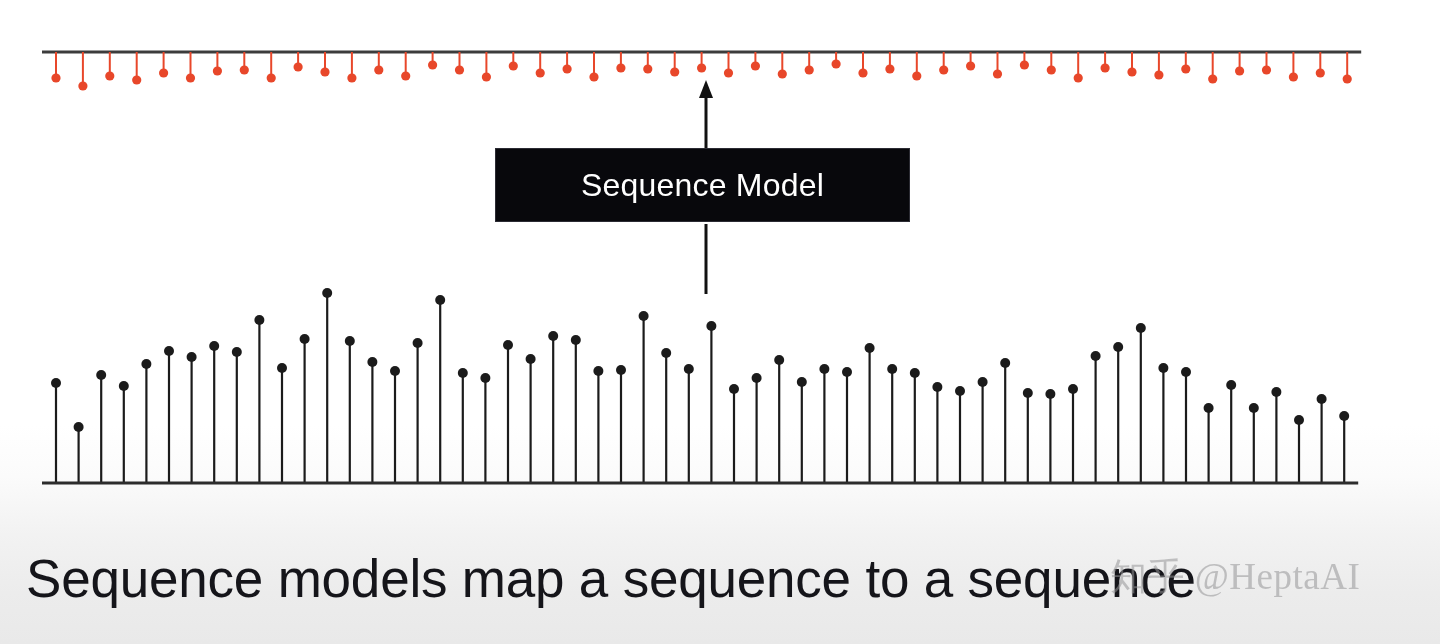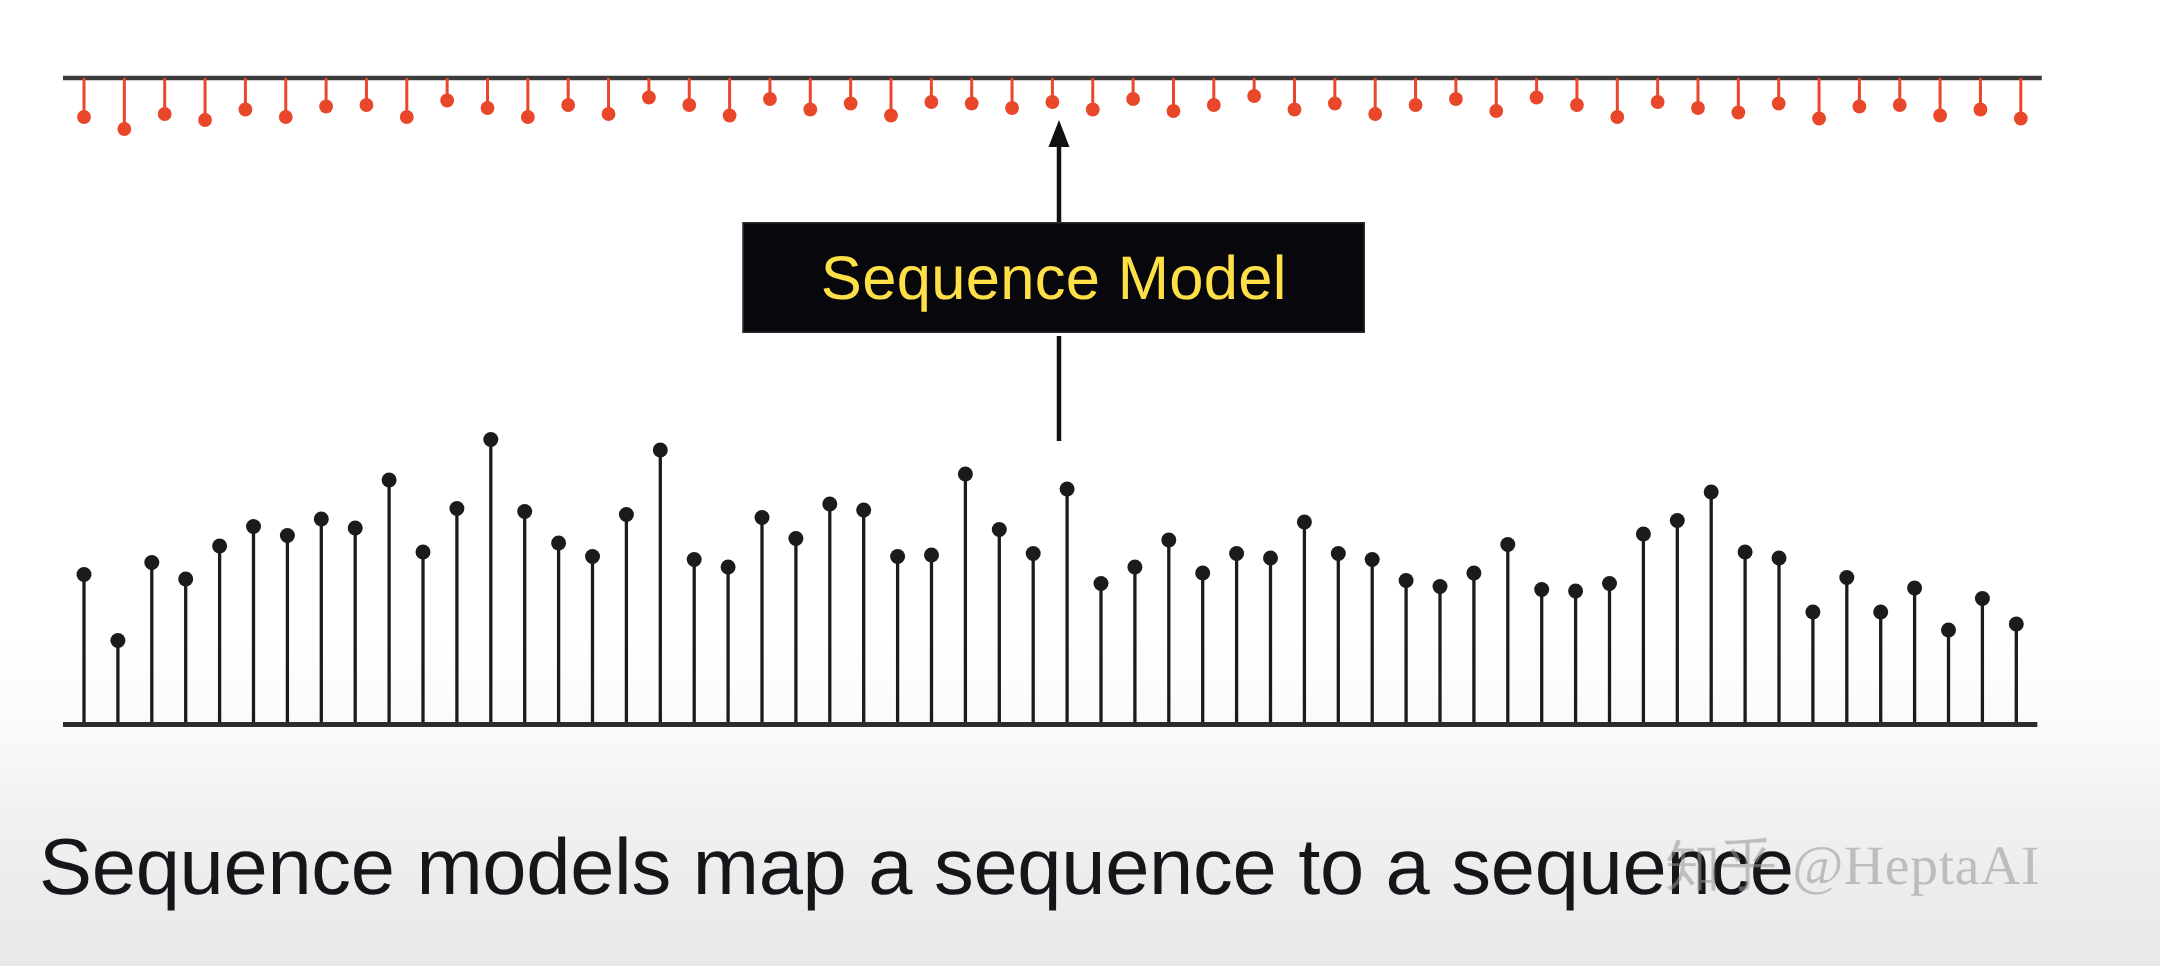--- a/index.html
+++ b/index.html
@@ -54,22 +54,22 @@
     height: 74px;
     background: #08080c;
     border: 1px solid #2b2b33;
     display: flex;
     align-items: center;
     justify-content: center;
     box-sizing: border-box;
     z-index: 3;
   }
   #model-box-label {
-    color: #fde047;
-    font-size: 41px;
+    color: #ffffff;
+    font-size: 32px;
     font-weight: 400;
     letter-spacing: 0.2px;
     line-height: 1;
     font-family: "Liberation Sans", sans-serif;
     white-space: nowrap;
   }
 
   
   #input-plot {
     position: absolute;

